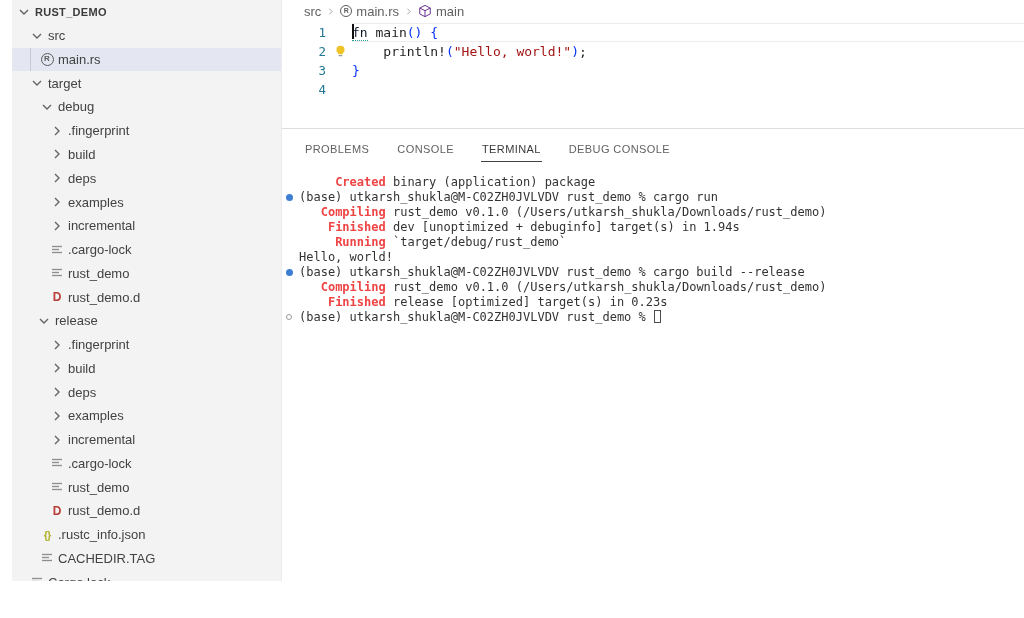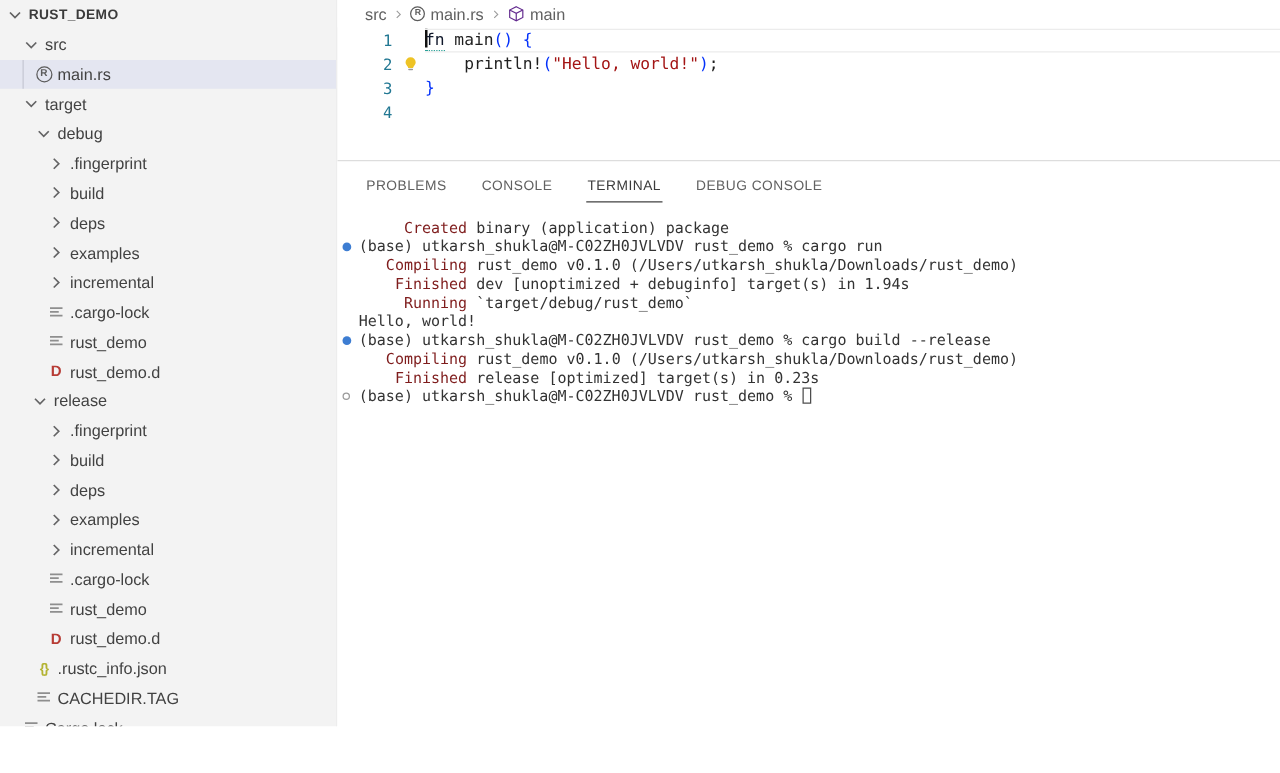--- a/index.html
+++ b/index.html
@@ -6,21 +6,21 @@
   html,body { background:#fff; }
   .app {
     width:1024px; height:618px; overflow:hidden; position:relative;
     display:flex; font-family:"Liberation Sans", sans-serif;
     background:#ffffff; color:#3b3b3b;
   }
   
   .sidebar {
     width:270px; min-width:270px; height:581px;
     background:#f3f3f3; border-right:1px solid #ececec;
-    overflow:hidden; font-size:13px; user-select:none;
+    overflow:hidden; font-size:13px; user-select:none;margin-left:12px;
   }
   .tree-row {
     height:23.77px; display:flex; align-items:center;
     position:relative; cursor:pointer; white-space:nowrap;
   }
   .tree-row.selected { background:#e4e6f1; }
   .tree-header-label { font-weight:700; font-size:11px; letter-spacing:.3px; color:#3b3b3b; }
   .tree-label { color:#424242; }
   .twisty { width:16px; height:16px; min-width:16px; margin-right:3px;
     display:flex; align-items:center; justify-content:center; }
@@ -78,21 +78,21 @@
   .panel-tab.active { color:#3b3b3b; border-bottom-color:#424242; }
 
   .terminal {
     font-family:"DejaVu Sans Mono", monospace; font-size:12px; line-height:15px;
     color:#333; padding:13px 0 0 17px; flex:1; overflow:hidden;
   }
   .tline { white-space:pre; position:relative; height:15px; }
   .bullet { position:absolute; left:-13px; top:4px; border-radius:50%; }
   .bullet.filled { width:7px; height:7px; background:#3d7dd2; }
   .bullet.hollow { width:6px; height:6px; border:1px solid #9a9a9a; background:transparent; }
-  .tg { color:#7f1d1d; font-weight:400; }
+  .tg { color:#ef4444; font-weight:700; }
   .tcursor { display:inline-block; width:7px; height:13px; border:1px solid #4d4d4d;
     vertical-align:-2px; margin-left:1px; }
 </style>
 </head>
 <body>
 
 <div class="app">
 
   <aside class="sidebar">
     <div class="tree-row" style="padding-left:4px;">

